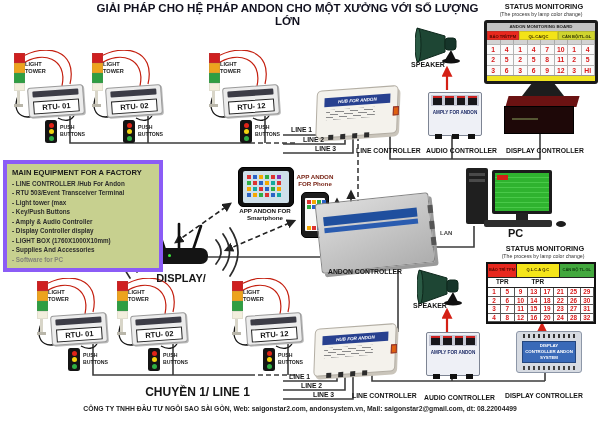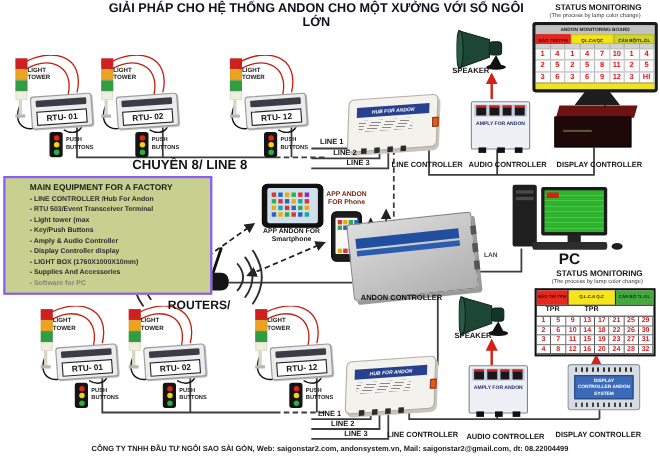--- a/index.html
+++ b/index.html
@@ -34,22 +34,22 @@
   .rts{position:absolute;left:4px;top:3px;right:4px;height:6px;background:#3c3c46;border-radius:1px;}
   .rtid{position:absolute;left:4px;bottom:2px;width:44px;height:11px;background:#fff;border:1px solid #222;
         font-size:7.5px;font-weight:bold;text-align:center;line-height:11px;color:#111;}
   .pbtn{position:absolute;left:33px;top:70px;width:12px;height:23px;background:#141414;border-radius:2.5px;
         display:flex;flex-direction:column;align-items:center;justify-content:center;gap:1.5px;}
   .pd{display:block;width:5px;height:5px;border-radius:50%;}
   .pd.r{background:#e02418;} .pd.y{background:#f2d410;} .pd.g{background:#2fae45;}
   .pbl{position:absolute;left:48px;top:74px;width:32px;font-size:5.2px;font-weight:bold;color:#222;line-height:1.25;}
 
   
-  .equip{position:absolute;left:3px;top:160px;width:142px;background:#c7d08f;border:2px solid #8b5cf6;
-         padding:4px 22px;z-index:4;}
+  .equip{position:absolute;left:3px;top:160px;width:142px;background:#c7d08f;border:4px solid #8b5cf6;
+         padding:4px 5px;z-index:4;}
   .equip .et{font-size:7.6px;font-weight:bold;color:#191919;margin-bottom:2px;}
   .equip-list div{font-size:6.3px;font-weight:bold;color:#2d2d2d;line-height:1.5;}
   .equip-list div:last-child{color:#83837a;}
 
   
   .monitor{position:absolute;left:484px;top:20px;width:114px;height:64px;background:#1a1a1a;border-radius:3px;
            padding:3px;z-index:4;box-sizing:border-box;}
   .mstand{position:absolute;left:522px;top:83px;width:42px;height:13px;background:#1d1d1d;
           clip-path:polygon(24% 0,76% 0,100% 100%,0 100%);z-index:4;}
   .btab{width:100%;height:100%;background:#ddd;display:flex;flex-direction:column;box-sizing:border-box;}
@@ -218,21 +218,21 @@
       <path class="wifi" d="M130,230 Q113,254 130,278"></path>
       <path class="wifi" d="M216,240 Q226,252 216,264"></path>
       <path class="wifi" d="M223,234 Q236,252 223,270"></path>
       <path class="wifi" d="M230,228 Q246,252 230,276"></path>
       <line class="ant" x1="165" y1="250" x2="157" y2="226"></line>
       <line class="ant" x1="179" y1="250" x2="179" y2="224"></line>
       <line class="ant" x1="193" y1="250" x2="201" y2="226"></line>
     </g>
   </svg>
 
-  <div class="txt ctr" style="left:85px;top:2px;width:405px;font-size:11.5px;color:#10101e;">GIẢI PHÁP CHO HỆ THỐNG ANDON  CHO MỘT XƯỞNG  VỚI SỐ NGÔI LỚN</div>
+  <div class="txt ctr" style="left:85px;top:2px;width:405px;font-size:11.5px;color:#10101e;">GIẢI PHÁP CHO HỆ PHÁP ANDON  CHO MỘT XƯỞNG  VỚI SỐ LƯỢNG LỚN</div>
 
   <div class="txt ctr" style="left:490px;top:3px;width:108px;font-size:7.4px;">STATUS MONITORING</div>
   <div class="txt ctr" style="left:482px;top:12px;width:118px;font-size:5.2px;font-weight:normal;color:#333;">(The process by lamp color change)</div>
   <div class="monitor">
     <div class="btab">
       <div class="btt">ANDON MONITORING BOARD</div>
       <div class="bh">
         <span class="h-red">BẢO TRÌ/TPM</span>
         <span class="h-yel">QL.CA/QC</span>
         <span class="h-grn">CÁN BỘ/TL.GL</span>
@@ -401,21 +401,20 @@
         <i class="rts"></i>
       <span class="rtid">RTU- 12</span>
       </div>
     <div class="pbtn">
         <i class="pd r"></i>
         <i class="pd y"></i>
         <i class="pd g"></i>
       </div>
     <div class="pbl">PUSH BUTTONS</div>
   </div>
-  <div class="txt ctr" style="left:110px;top:144px;width:125px;font-size:12px;">CHUYỀN 8/ LINE 8</div>
 
   <div class="equip">
     <div class="et">MAIN EQUIPMENT FOR A FACTORY</div>
     <div class="equip-list">
         <div class="eqi">- LINE CONTROLLER /Hub For Andon</div>
         <div class="eqi">- RTU 503/Event Transceiver Terminal</div>
         <div class="eqi">- Light tower (max</div>
         <div class="eqi">- Key/Push Buttons</div>
         <div class="eqi">- Amply &amp; Audio Controller</div>
         <div class="eqi">- Display Controller display</div>
@@ -442,21 +441,21 @@
     <div class="ph-scr">
         <i class="ph-dots"></i>
       </div>
   </div>
 
   <div class="router">
       <i style="left:8px;"></i>
       <i style="left:16px;"></i>
     </div>
   <div class="txt ctr" style="left:136px;top:272px;width:90px;font-size:11px;">
-    <div>ROUTERS/</div>
+    <div>DISPLAY/</div>
   </div>
 
   <div class="andon">
     <div class="an-b1"></div>
     <div class="an-b2"></div>
     <i class="an-nub" style="top:12px;"></i>
     <i class="an-nub" style="top:28px;"></i>
     <i class="an-nub" style="top:44px;"></i>
   </div>
   <div class="txt" style="left:328px;top:268px;width:100px;font-size:6.8px;">ANDON CONTROLLER</div>
@@ -466,21 +465,21 @@
       <i style="top:11px;"></i>
     </div>
   <div class="pcmon">
       <div class="pcscr">
         <i class="pcchip"></i>
       </div>
     </div>
   <div class="pcstand"></div>
   <div class="pckb"></div>
   <div class="pcmouse"></div>
-  <div class="txt" style="left:508px;top:227px;width:24px;font-size:14px;">PC</div>
+  <div class="txt" style="left:508px;top:227px;width:24px;font-size:11px;">PC</div>
   <div class="txt" style="left:440px;top:230px;font-size:6px;color:#444;">LAN</div>
 
   <div class="txt ctr" style="left:492px;top:245px;width:106px;font-size:7.4px;">STATUS MONITORING</div>
   <div class="txt ctr" style="left:484px;top:254px;width:118px;font-size:5.2px;font-weight:normal;color:#333;">(The process by lamp color change)</div>
   <div class="board2">
     <div class="b2h">
       <span class="h2-red">BẢO TRÌ TPM</span>
       <span class="h2-yel">Q.L.C.A Q.C</span>
       <span class="h2-grn">CÁN BỘ TL.GL</span>
     </div>
@@ -605,20 +604,21 @@
         <i class="rts"></i>
       <span class="rtid">RTU- 12</span>
       </div>
     <div class="pbtn">
         <i class="pd r"></i>
         <i class="pd y"></i>
         <i class="pd g"></i>
       </div>
     <div class="pbl">PUSH BUTTONS</div>
   </div>
+  <div class="txt ctr" style="left:135px;top:386px;width:125px;font-size:12px;">CHUYỀN 1/ LINE 1</div>
 
   <div class="linectrl" style="left:314px;top:326px;">
     <div class="lc-blue">HUB FOR ANDON</div>
     <div class="lc-fine"></div>
     <div class="lc-sw"></div>
     <i class="lc-nub" style="left:12px;"></i>
     <i class="lc-nub" style="left:24px;"></i>
     <i class="lc-nub" style="left:36px;"></i>
     <i class="lc-nub" style="left:48px;"></i>
   </div>

